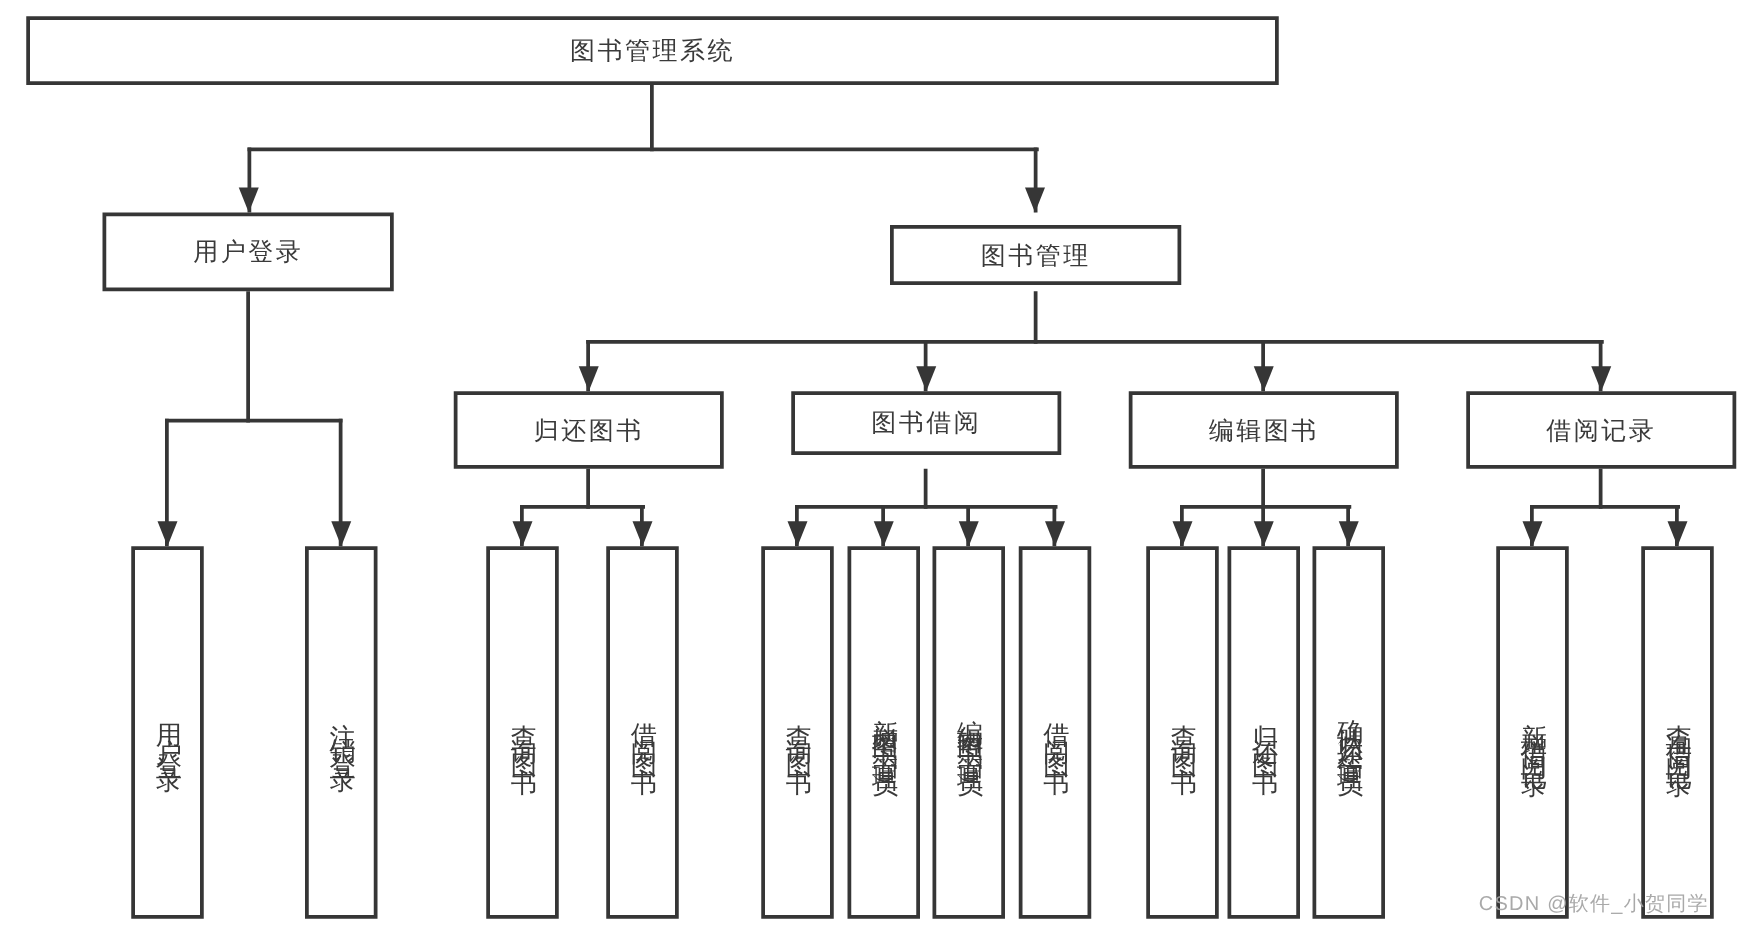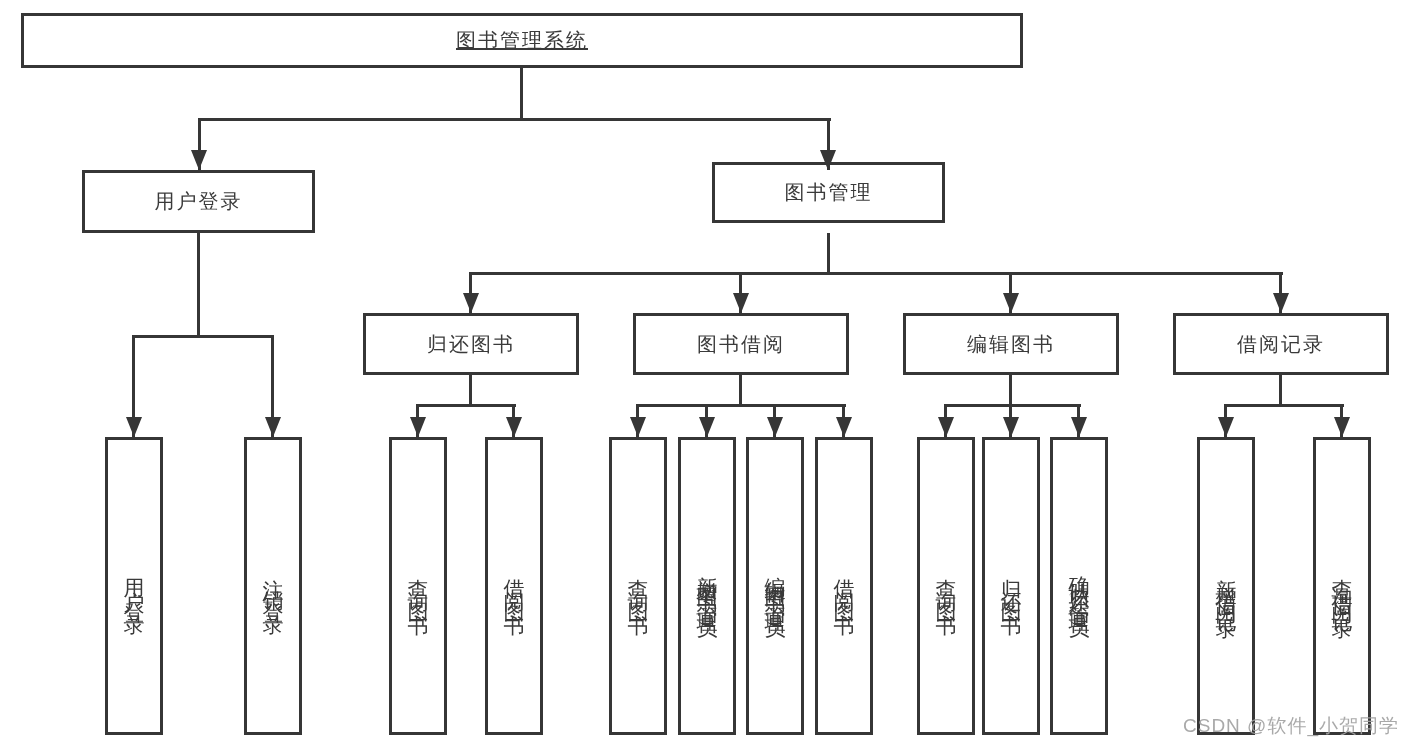--- a/index.html
+++ b/index.html
@@ -31,46 +31,46 @@
   .vline{position:absolute;width:3px;background:#363636;}
   .hline{position:absolute;height:3px;background:#363636;}
   .arr{
     position:absolute;width:0;height:0;
     border-left:8px solid transparent;
     border-right:8px solid transparent;
     border-top:20px solid #363636;
   }
   .watermark{
     position:absolute;
-    font-size:19px;
+    font-size:16px;
     color:rgba(162,162,162,0.92);
     letter-spacing:1px;
     white-space:nowrap;
   }
 </style>
 </head>
 <body>
 
 <div id="canvas">
 
-  <div class="box" style="left:21px;top:13px;width:1002px;height:55px;text-decoration:underline;">
+  <div class="box" style="left:21px;top:13px;width:1002px;height:55px;">
     <span class="hlabel">图书管理系统</span>
   </div>
 
   <div class="box" style="left:82px;top:170px;width:233px;height:63px;">
     <span class="hlabel">用户登录</span>
   </div>
-  <div class="box" style="left:712px;top:162px;width:233px;height:61px;justify-content:center;">
+  <div class="box" style="left:712px;top:180px;width:233px;height:48px;justify-content:center;">
     <span class="hlabel">图书管理</span>
   </div>
 
   <div class="box" style="left:363px;top:313px;width:216px;height:62px;">
     <span class="hlabel">归还图书</span>
   </div>
-  <div class="box" style="left:633px;top:313px;width:216px;height:62px;">
+  <div class="box" style="left:633px;top:313px;width:216px;height:51px;">
     <span class="hlabel">图书借阅</span>
   </div>
   <div class="box" style="left:903px;top:313px;width:216px;height:62px;">
     <span class="hlabel">编辑图书</span>
   </div>
   <div class="box" style="left:1173px;top:313px;width:216px;height:62px;">
     <span class="hlabel">借阅记录</span>
   </div>
 
   <div class="box" style="left:105px;top:437px;width:58px;height:298px;">

